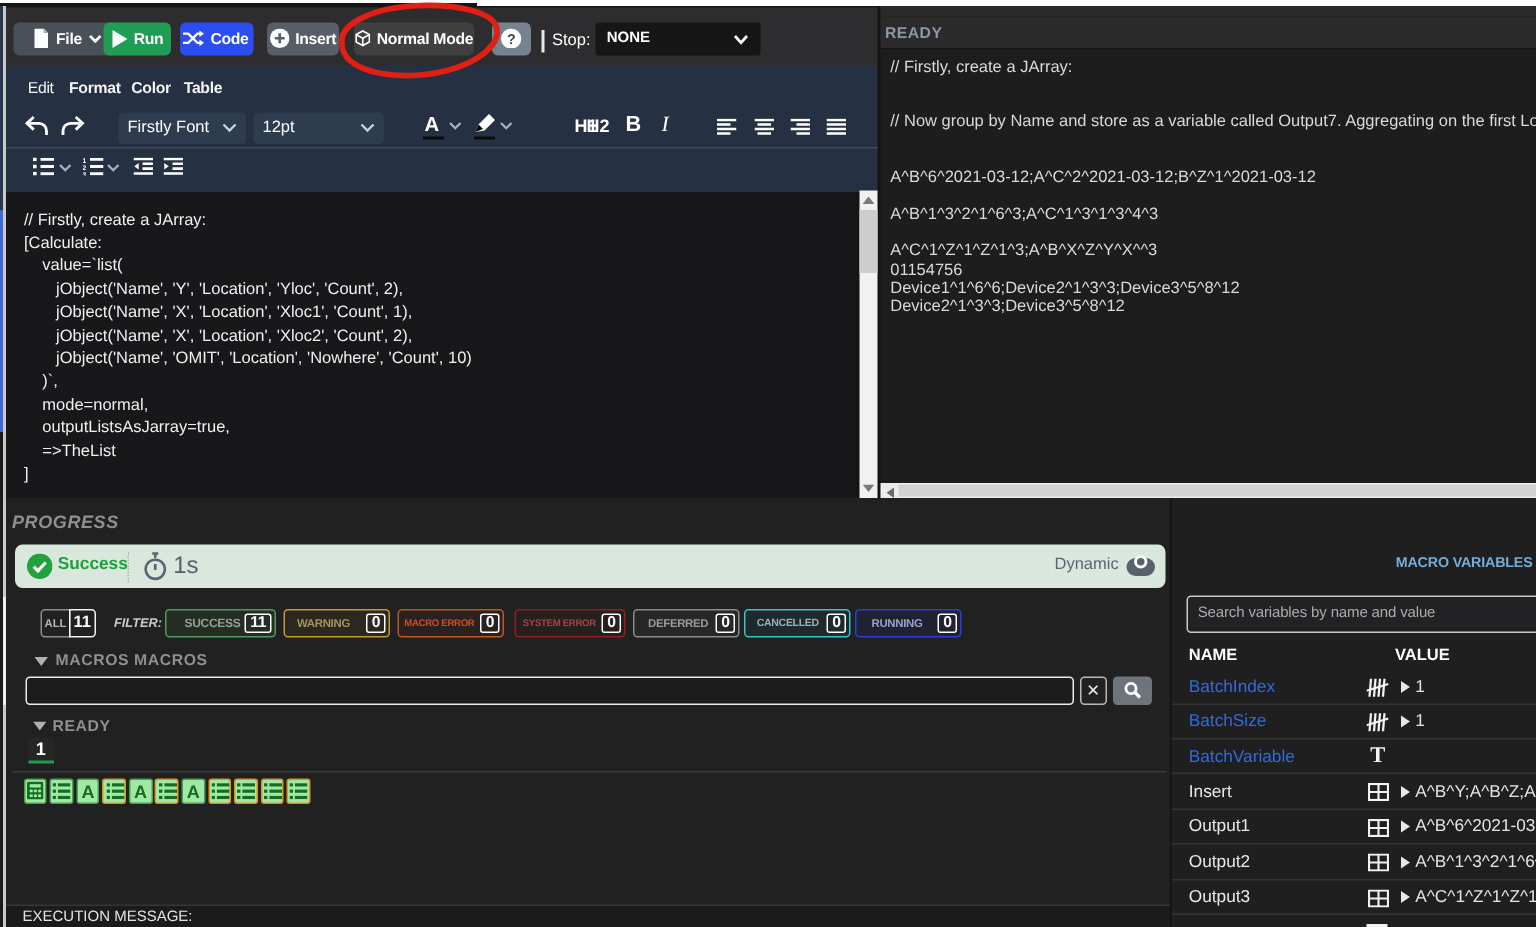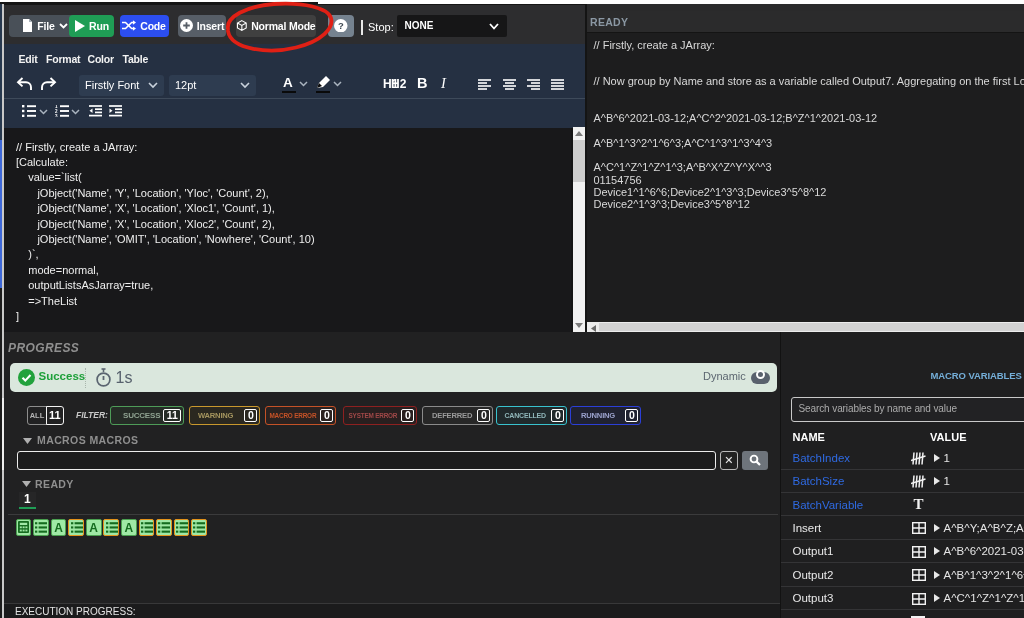--- a/index.html
+++ b/index.html
@@ -101,21 +101,21 @@
     <div class="abs" style="left:361px;top:15px;width:2px;height:15px;background:#e8e8e8;"></div>
     <div class="abs" style="left:368px;top:16px;color:#fff;font-size:11px;">Stop:</div>
     <div class="abs" style="left:396.5px;top:10px;width:110px;height:22px;background:#161617;border-radius:2px;">
       <span style="position:absolute;left:8px;top:5.5px;color:#fff;font-size:10px;font-weight:700;">NONE</span>
       <svg style="position:absolute;right:8px;top:8px;" width="10" height="7" viewBox="0 0 10 7">
           <path d="M1 1 l4 4.5 L9 1" stroke="#fff" stroke-width="1.8" fill="none"></path>
         </svg>
     </div>
   </div>
   <div class="abs" id="edheader">
-    <div class="abs" style="left:18.5px;top:8.5px;color:#f3f3f3;font-size:10.5px;font-weight:700;letter-spacing:-0.2px;">Edit</div>
+    <div class="abs" style="left:18.5px;top:8.5px;color:#f3f3f3;font-size:10.5px;font-weight:400;letter-spacing:-0.2px;">Edit</div>
     <div class="abs" style="left:46px;top:8.5px;color:#f3f3f3;font-size:10.5px;font-weight:600;letter-spacing:-0.2px;">Format</div>
     <div class="abs" style="left:87.5px;top:8.5px;color:#f3f3f3;font-size:10.5px;font-weight:600;letter-spacing:-0.2px;">Color</div>
     <div class="abs" style="left:122.5px;top:8.5px;color:#f3f3f3;font-size:10.5px;font-weight:600;letter-spacing:-0.2px;">Table</div>
 
     <svg class="abs" style="left:16px;top:33px;" width="17" height="14" viewBox="0 0 17 14">
         <path d="M6.5 1 L2 5.2 L6.5 9.4" fill="none" stroke="#fff" stroke-width="1.9"></path>
         <path d="M2 5.2 h8 a5 5 0 0 1 5 5 v2.8" fill="none" stroke="#fff" stroke-width="1.9"></path>
       </svg>
     <svg class="abs" style="left:40px;top:33px;" width="17" height="14" viewBox="0 0 17 14">
         <path d="M10.5 1 L15 5.2 L10.5 9.4" fill="none" stroke="#fff" stroke-width="1.9"></path>
@@ -461,21 +461,21 @@
             <rect x="0" y="4.4" width="2.3" height="2.1"></rect>
             <rect x="0" y="8.6" width="2.3" height="2.1"></rect>
             <rect x="3.6" y="0.2" width="8.4" height="2.1"></rect>
             <rect x="3.6" y="4.4" width="8.4" height="2.1"></rect>
             <rect x="3.6" y="8.6" width="8.4" height="2.1"></rect>
           </g>
         </svg>
       </div>
 
     <div class="abs" style="left:0;top:270.5px;width:780px;height:16px;background:#1b1b1c;border-top:1px solid #383839;"></div>
-    <div class="abs" style="left:15px;top:273.5px;color:#e3e3e3;font-size:10px;">EXECUTION PROGRESS:</div>
+    <div class="abs" style="left:15px;top:273.5px;color:#e3e3e3;font-size:10px;">EXECUTION MESSAGE:</div>
   </div>
   <div class="abs" id="vars">
     <div class="abs" style="left:150px;top:37.5px;color:#74aed8;font-size:9.5px;font-weight:700;letter-spacing:-0.1px;white-space:nowrap;">MACRO VARIABLES</div>
     <div class="abs" style="left:10px;top:64.5px;width:240px;height:25.5px;background:#222224;border:1.5px solid #c9c9c9;border-radius:3px;">
       <span style="position:absolute;left:7px;top:5px;color:#ababab;font-size:10px;letter-spacing:-0.1px;">Search variables by name and value</span>
     </div>
     <div class="abs" style="left:12px;top:98.5px;color:#fff;font-size:11px;font-weight:700;">NAME</div>
     <div class="abs" style="left:149.5px;top:98.5px;color:#fff;font-size:11px;font-weight:700;">VALUE</div>
     <div class="vrow" style="top:114.2px;">
         <span class="vname" style="color:#2f6ae2;">BatchIndex</span>

